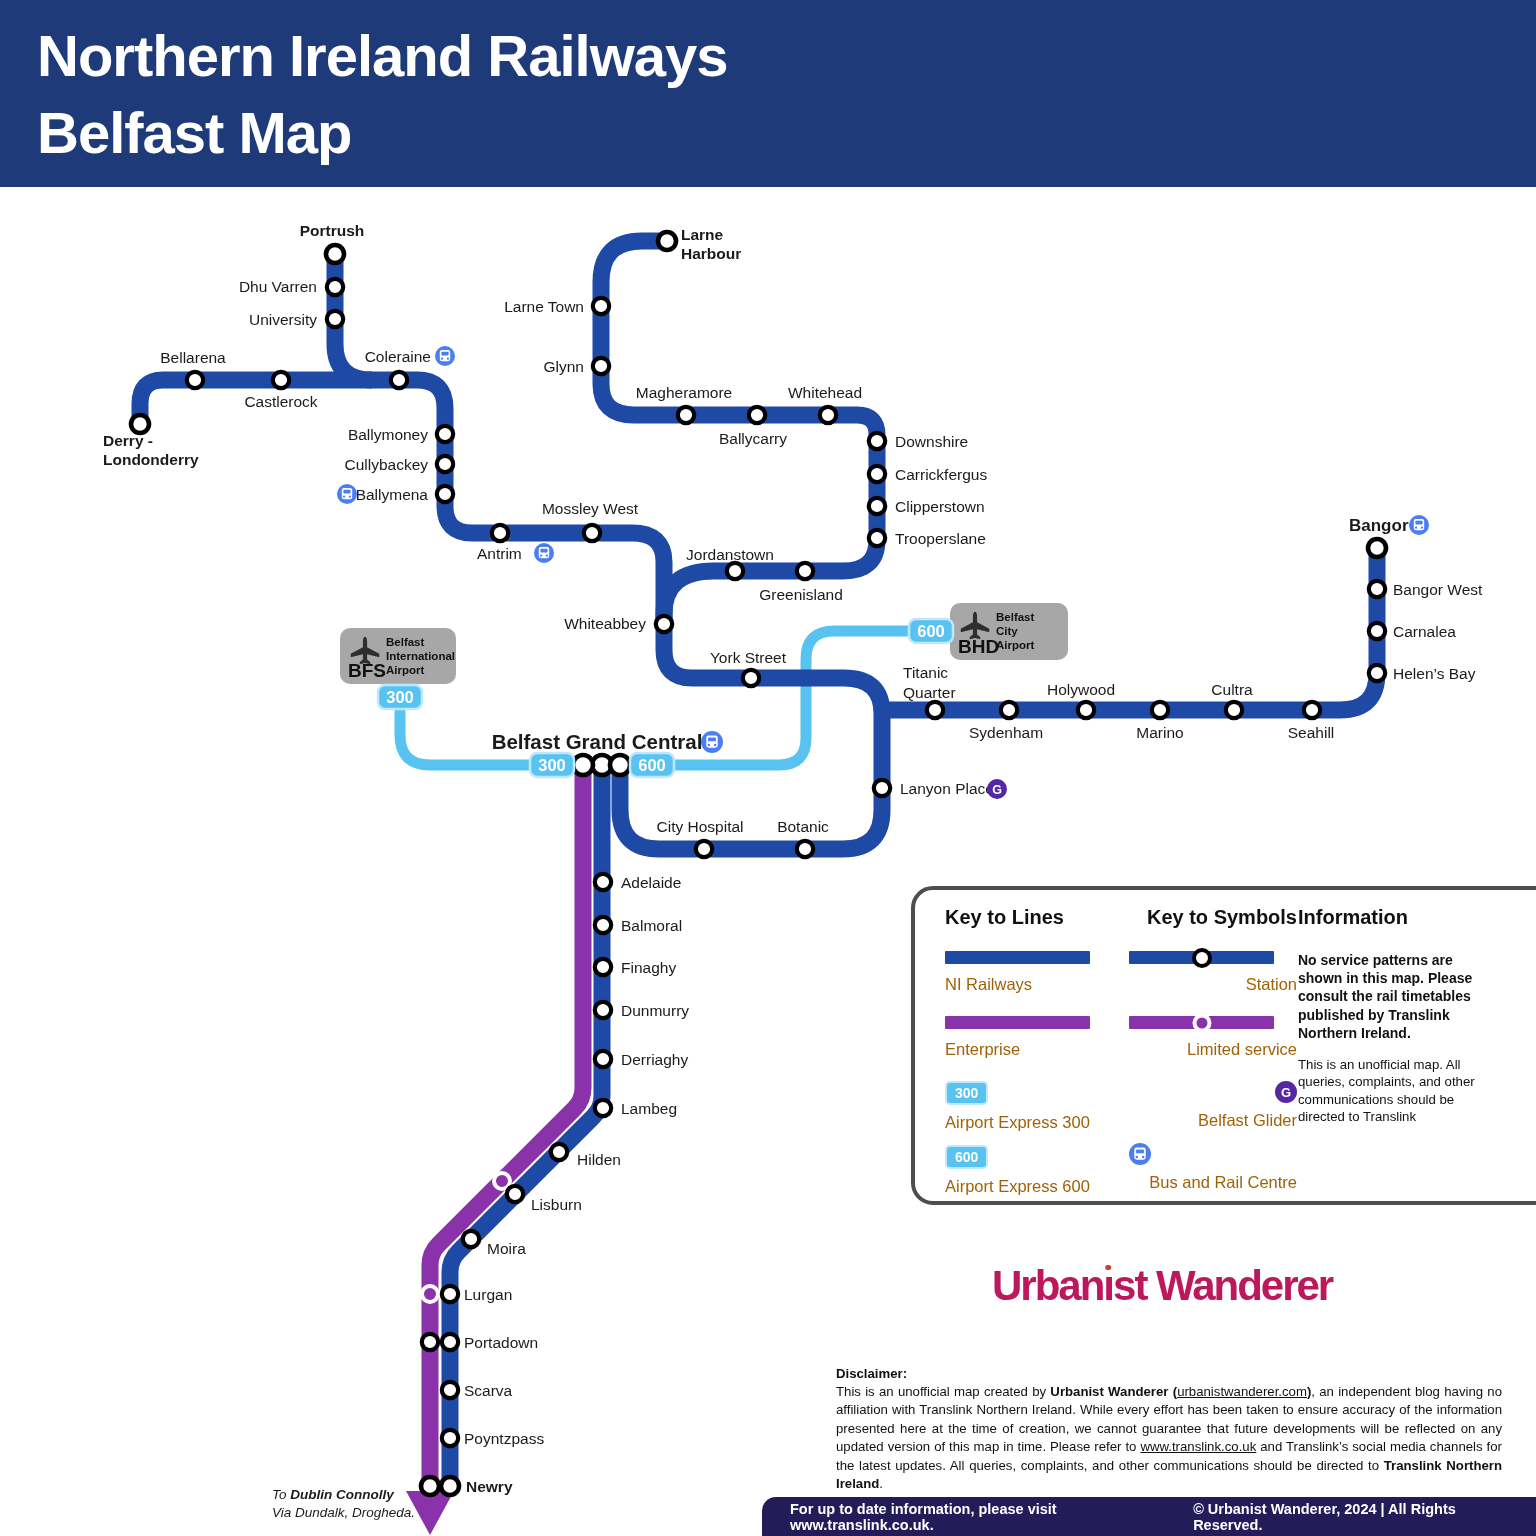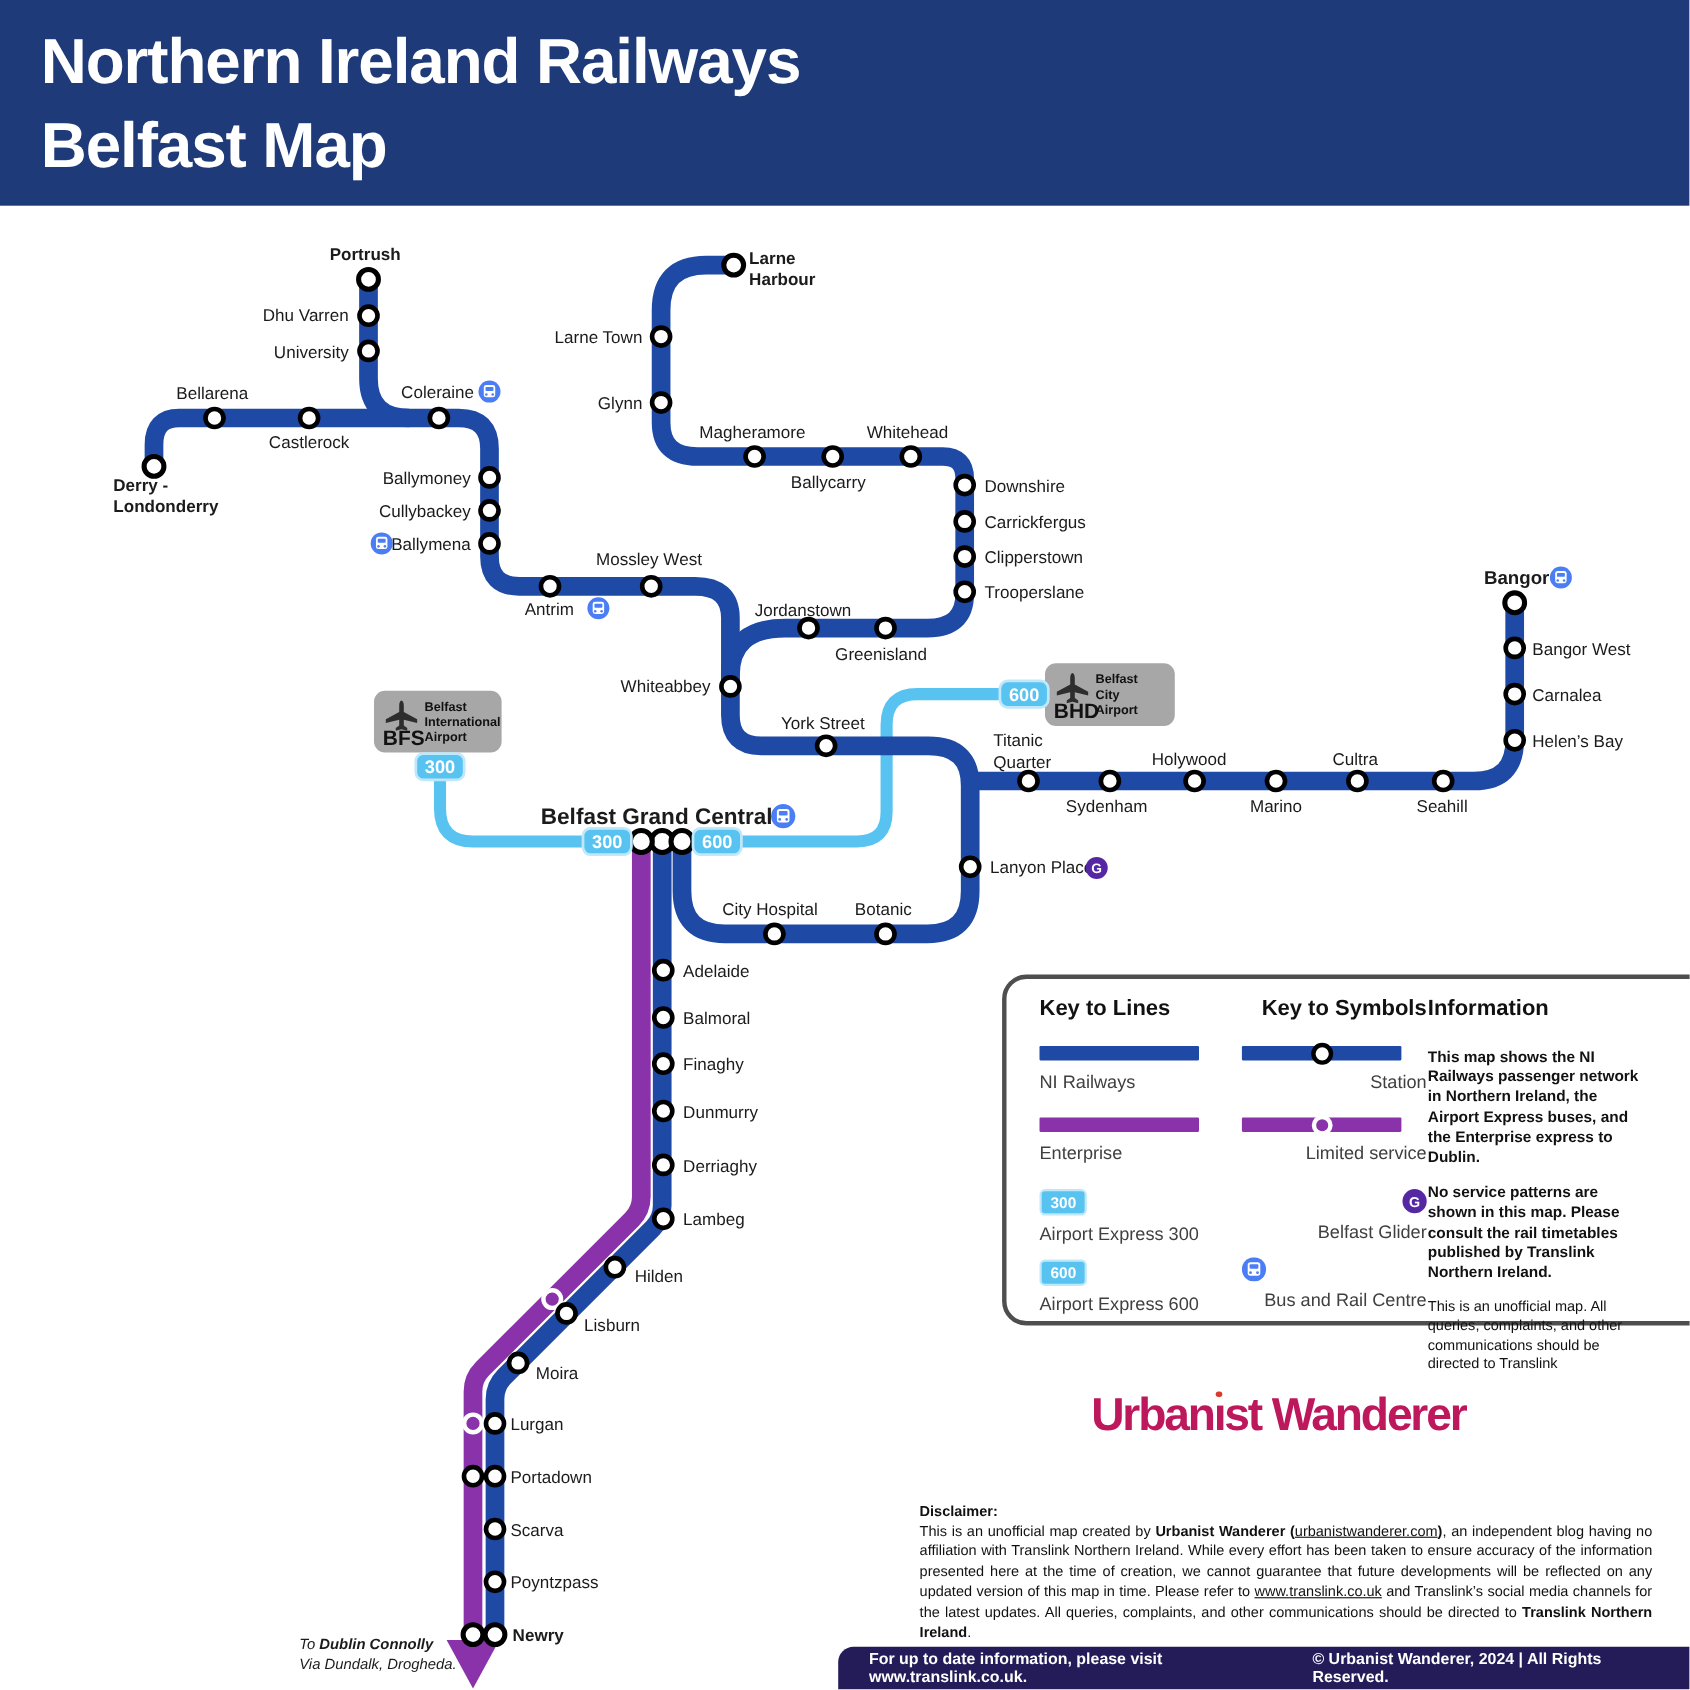--- a/index.html
+++ b/index.html
@@ -24,21 +24,21 @@
   .lg-col-2{left:214px;width:168px;text-align:right;}
   .lg-col-3{left:383px;width:200px;}
   .lg-bar{width:145px;height:13px;border-radius:1px;position:relative;}
   .lg-bar.blue{background:var(--rail-blue);}
   .lg-bar.purple{background:var(--enterprise-purple);}
   .lg-dot{position:absolute;left:50%;top:50%;transform:translate(-50%,-50%);
           width:12px;height:12px;border-radius:50%;background:#fff;border:4px solid #000;}
   .lg-open-dot{position:absolute;left:50%;top:50%;transform:translate(-50%,-50%);
           width:11px;height:11px;border-radius:50%;background:var(--enterprise-purple);
           border:4px solid #fff;}
-  .lg-label{font-size:16.5px;color:#404040;margin:11px 0 22px 0;}
+  .lg-label{font-size:16.5px;color:#a16207;margin:11px 0 22px 0;}
   .lg-label.tight{margin:8px 0 13px 0;}
   .lg-badge{display:inline-block;background:var(--airport-blue);color:#fff;
             font-weight:bold;font-size:14px;padding:2px 8px;border-radius:5px;
             border:2px solid #bfe8fa;}
   .lg-glider{display:inline-flex;width:22px;height:22px;border-radius:50%;
              background:var(--glider-purple);color:#fff;font-weight:bold;font-size:13px;
              align-items:center;justify-content:center;}
   .lg-icon-svg{display:block;}
   .lg-col-3 p{margin:0 0 14px 0;font-size:14px;line-height:1.3;color:#111;font-weight:bold;}
   .lg-col-3 p.small{font-size:13.2px;font-weight:normal;line-height:1.32;}
@@ -298,21 +298,20 @@
           <rect x="5.279999999999999" y="4.3999999999999995" width="11.440000000000001" height="12.32" rx="2.4200000000000004" fill="#fff"></rect>
           <rect x="7.039999999999999" y="6.379999999999999" width="7.920000000000001" height="3.9600000000000004" rx="0.8800000000000001" fill="#4b7ef5"></rect>
           <circle cx="7.8100000000000005" cy="13.97" r="1.265" fill="#4b7ef5"></circle>
           <circle cx="14.19" cy="13.97" r="1.265" fill="#4b7ef5"></circle>
         </g>
       </svg>
     <div class="lg-label tight">Bus and Rail Centre</div>
   </div>
   <div class="lg-col lg-col-3">
     <h3>Information</h3>
-    <p>This map shows the NI Railways passenger network in Northern Ireland, the Airport Express buses, and the Enterprise express to Dublin.</p>
     <p>No service patterns are shown in this map. Please consult the rail timetables published by Translink Northern Ireland.</p>
     <p class="small"><span>This is an </span><span style="font-weight: normal;">unofficial map</span><span>. All queries, complaints, and other communications should be directed to Translink</span></p>
   </div>
 </div>
 
 <div class="logo" id="logo">Urban<span class="logo-i">ı<span class="logo-dot"></span></span>st Wanderer</div>
 
 <div class="disclaimer">
   <h4>Disclaimer:</h4>
   <p><span>This is an unofficial map created by </span><span style="font-weight: bold;">Urbanist Wanderer (</span><span class="u">urbanistwanderer.com</span><span style="font-weight: bold;">)</span><span>, an independent blog having no affiliation with Translink Northern Ireland. While every effort has been taken to ensure accuracy of the information presented here at the time of creation, we cannot guarantee that future developments will be reflected on any updated version of this map in time. Please refer to </span><span class="u">www.translink.co.uk</span><span> and Translink’s social media channels for the latest updates. All queries, complaints, and other communications should be directed to </span><span style="font-weight: bold;">Translink Northern Ireland</span><span>.</span></p>

